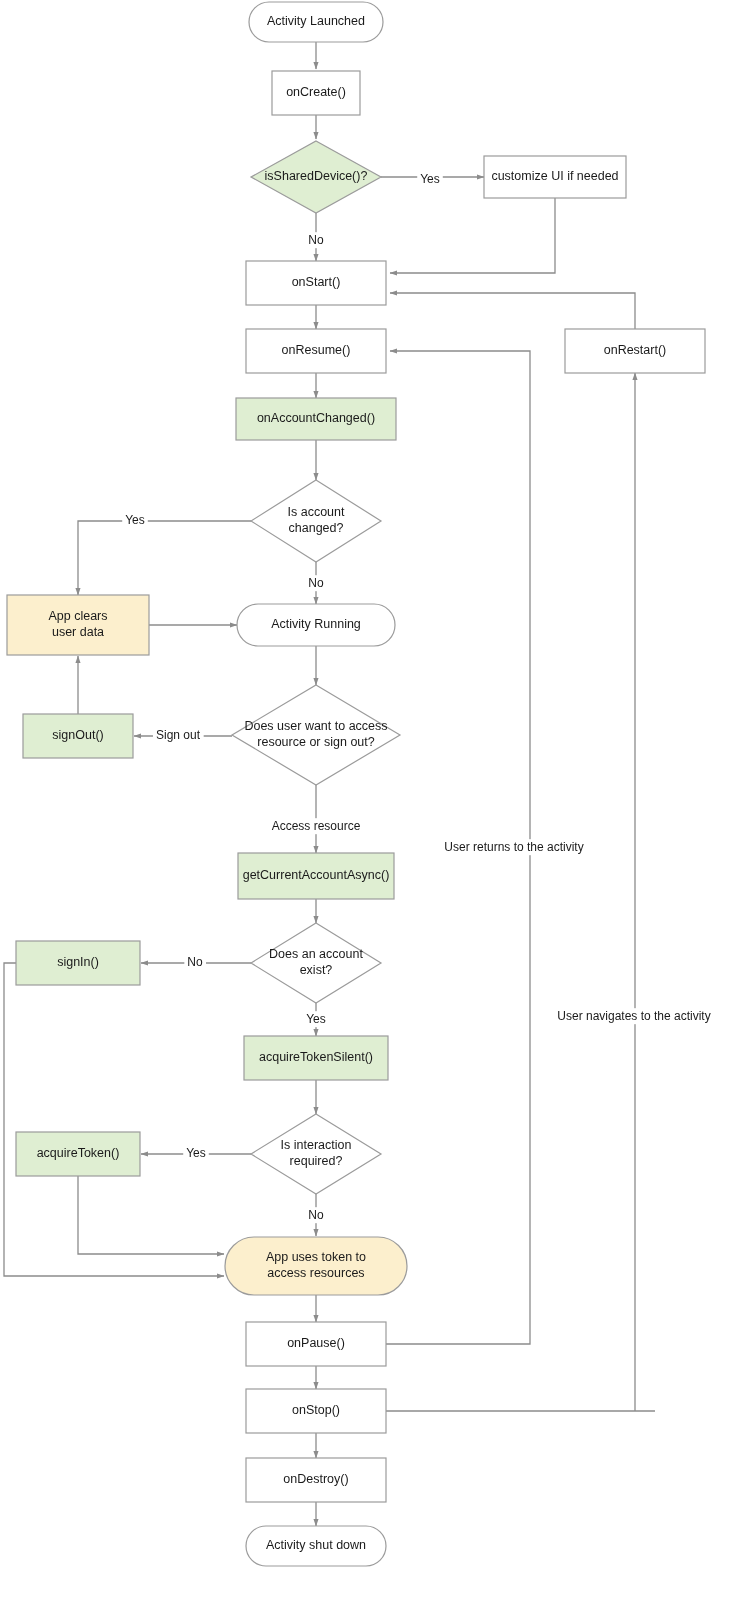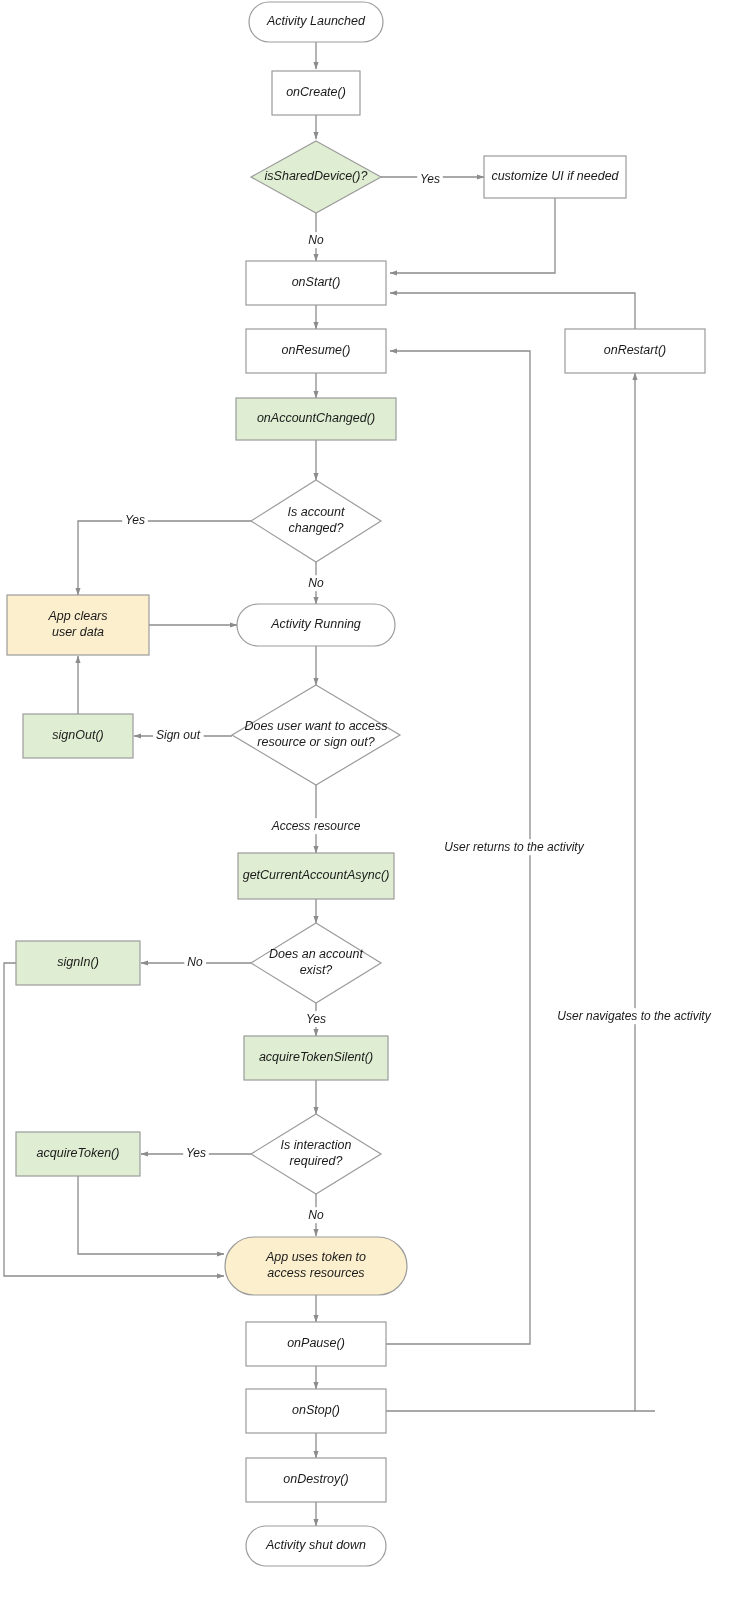--- a/index.html
+++ b/index.html
@@ -1,17 +1,17 @@
 <!DOCTYPE html>
 <html><head>
 <meta charset="utf-8">
 <style>
   html,body{margin:0;padding:0;background:#ffffff;}
   body{width:740px;height:1615px;font-family:"Liberation Sans",sans-serif;}
-  #stage{position:relative;width:740px;height:1615px;overflow:hidden;font-style:italic;}
+  #stage{position:relative;width:740px;height:1615px;overflow:hidden;}
   svg{display:block;}
   .nodeText{font-family:"Liberation Sans",sans-serif;font-size:12.5px;fill:#1a1a1a;
             text-anchor:middle;dominant-baseline:middle;}
   .edgeLabel{font-family:"Liberation Sans",sans-serif;font-size:12px;fill:#1a1a1a;
              text-anchor:middle;dominant-baseline:middle;}
   .shapePlain{fill:#ffffff;stroke:#9b9b9b;stroke-width:1.2;}
   .shapeGreen{fill:#dfeed2;stroke:#9b9b9b;stroke-width:1.2;}
   .shapeOrange{fill:#fcefcd;stroke:#9b9b9b;stroke-width:1.2;}
   .edge{fill:none;stroke:#8c8c8c;stroke-width:1.3;}
 </style>

